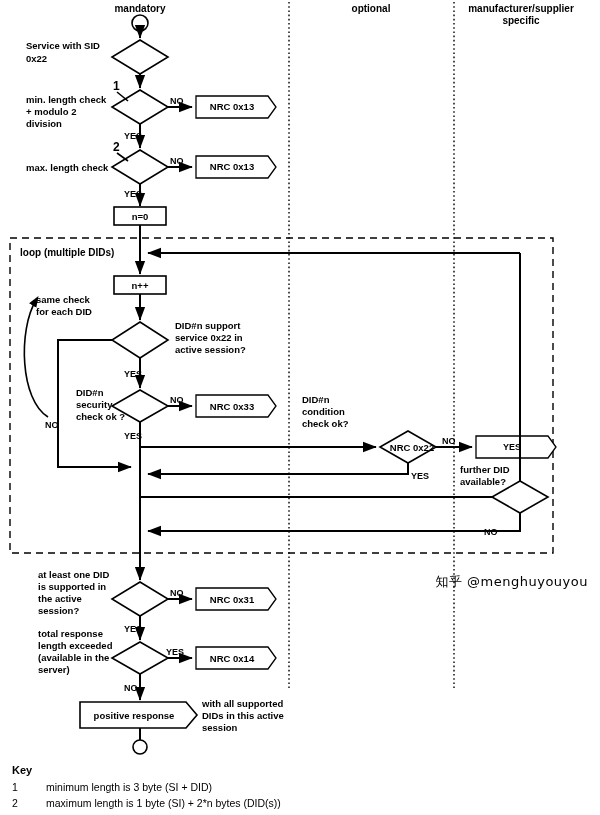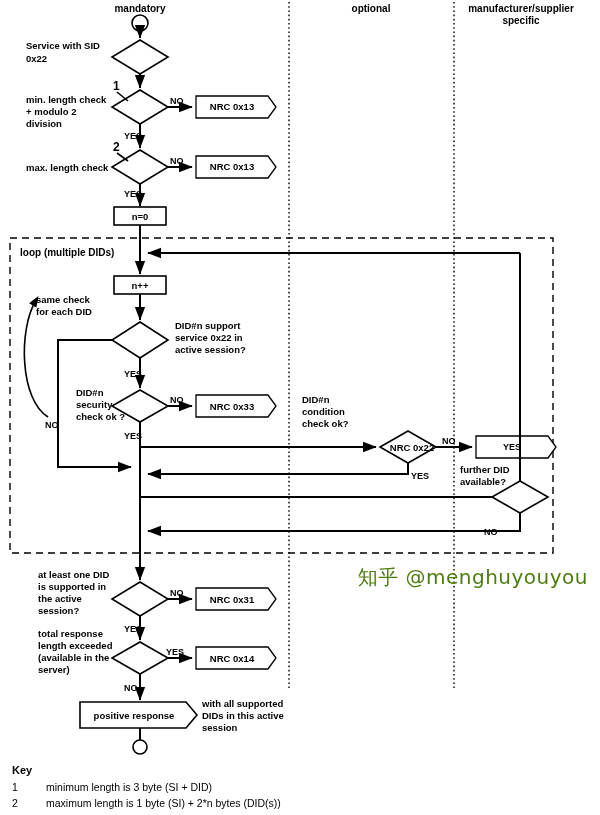--- a/index.html
+++ b/index.html
@@ -105,22 +105,22 @@
   }
   .curve {
     stroke: #000000;
     stroke-width: 1.6;
     fill: none;
   }
   .watermark {
     position: absolute;
     right: 12px;
     bottom: 20px;
-    font-size: 20px;
-    color: #4d7c0f;
+    font-size: 13px;
+    color: #000000;
     font-family: "DejaVu Sans", sans-serif;
     letter-spacing: 0.5px;
     white-space: nowrap;
     user-select: none;
   }
 </style>
 </head>
 <body>
 
 <div id="diagram-root">

